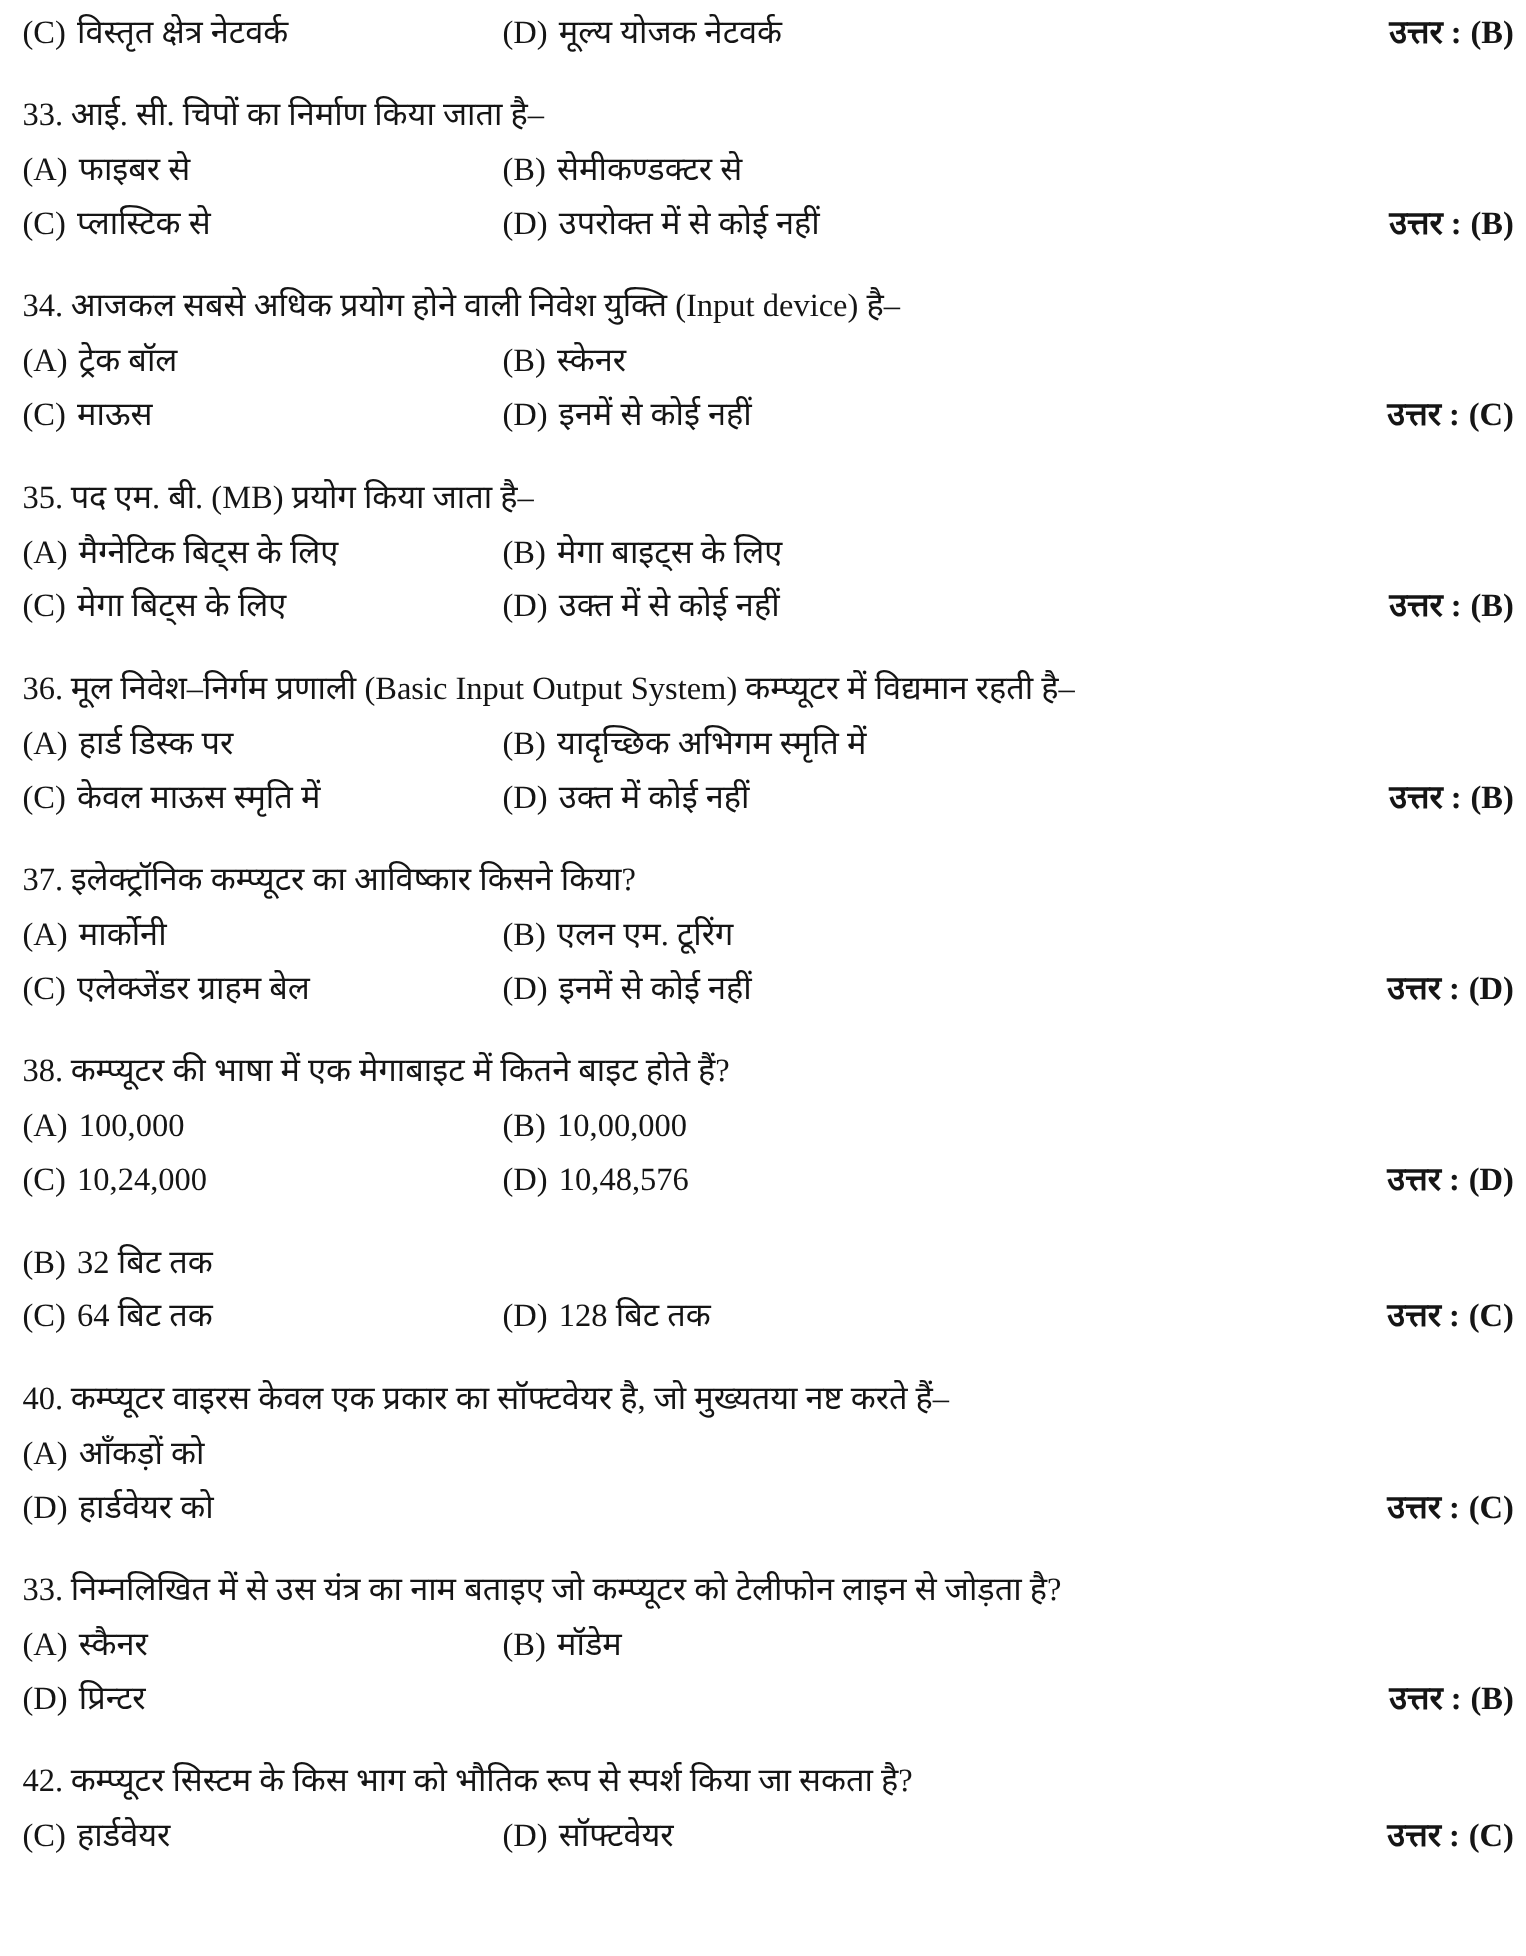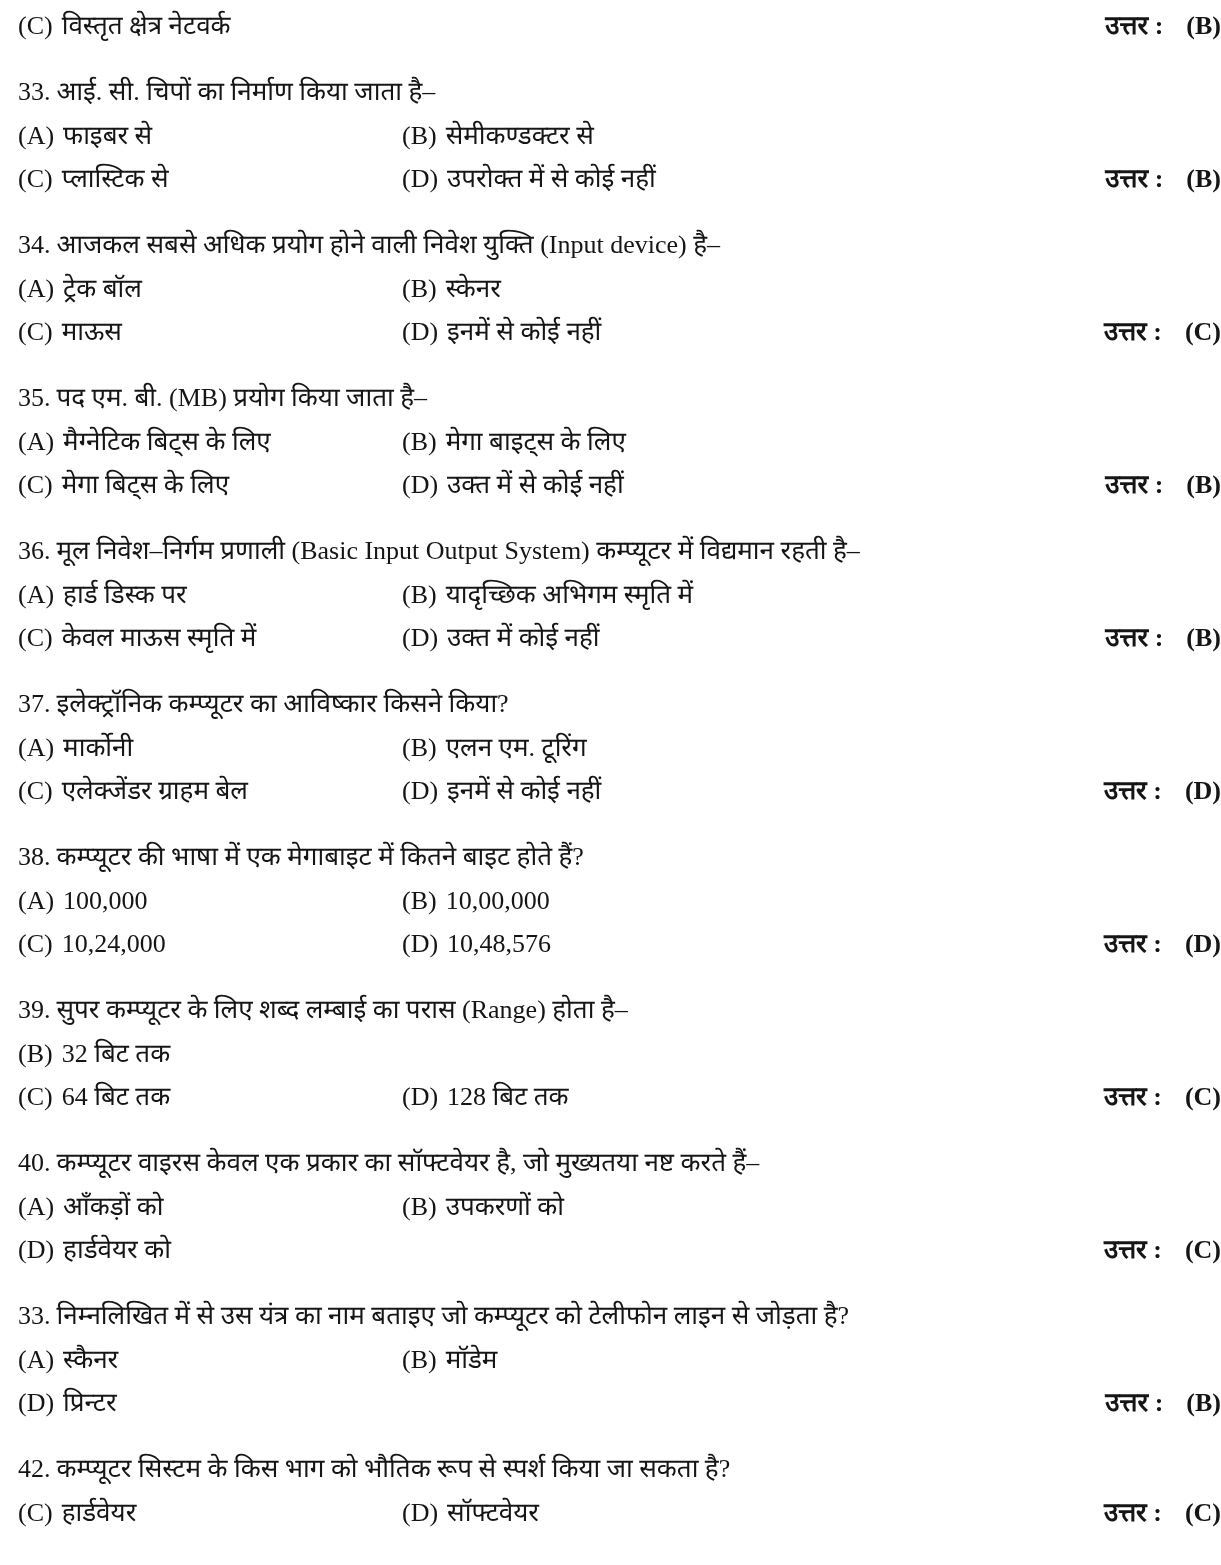--- a/index.html
+++ b/index.html
@@ -52,37 +52,40 @@
   }
   .opt-right {
     flex: 1 1 auto;
   }
   .opt-label {
     display: inline-block;
     margin-right: 9px;
   }
   .answer {
     margin-left: auto;
-    padding-right: 0;
+    padding-right: 10px;
     font-weight: 700;
     white-space: nowrap;
     display: flex;
-    gap: 23px;
+    gap: 7px;
   }
 </style>
 </head>
 <body>
 
 <main class="page">
   <div id="content">
       <section class="q-block partial">
   <div class="opt-row">
     <div class="opt opt-left">
       <span class="opt-label">(C)</span><span class="opt-text">विस्तृत क्षेत्र नेटवर्क</span>
     </div>
+    <div class="opt opt-right">
+      <span class="opt-label">(D)</span><span class="opt-text">मूल्य योजक नेटवर्क</span>
+    </div>
     <div class="answer">
       <span class="ans-label">उत्तर :</span>
             <span class="ans-value">(B)</span>
     </div>
   </div>
 </section>
   <section class="q-block">
     <div class="q-line">
       <span class="q-num">33.</span><span class="q-text">आई. सी. चिपों का निर्माण किया जाता है–</span>
     </div>
@@ -250,23 +253,20 @@
       <span class="opt-label">(D)</span><span class="opt-text">10,48,576</span>
     </div>
     <div class="answer">
       <span class="ans-label">उत्तर :</span>
             <span class="ans-value">(D)</span>
     </div>
   </div>
 </section>
 
   <section class="q-block">
-    <div class="q-line">
-      <span class="q-num">39.</span><span class="q-text">सुपर कम्प्यूटर के लिए शब्द लम्बाई का परास (Range) होता है–</span>
-    </div>
 
   <div class="opt-row">
     <div class="opt opt-right">
       <span class="opt-label">(B)</span><span class="opt-text">32 बिट तक</span>
     </div>
 
   </div>
 
   <div class="opt-row">
     <div class="opt opt-left">
@@ -283,23 +283,20 @@
 </section>
 
   <section class="q-block">
     <div class="q-line">
       <span class="q-num">40.</span><span class="q-text">कम्प्यूटर वाइरस केवल एक प्रकार का सॉफ्टवेयर है, जो मुख्यतया नष्ट करते हैं–</span>
     </div>
 
   <div class="opt-row">
     <div class="opt opt-left">
       <span class="opt-label">(A)</span><span class="opt-text">आँकड़ों को</span>
-    </div>
-    <div class="opt opt-right">
-      <span class="opt-label">(B)</span><span class="opt-text">उपकरणों को</span>
     </div>
 
   </div>
 
   <div class="opt-row">
     <div class="opt opt-right">
       <span class="opt-label">(D)</span><span class="opt-text">हार्डवेयर को</span>
     </div>
     <div class="answer">
       <span class="ans-label">उत्तर :</span>

